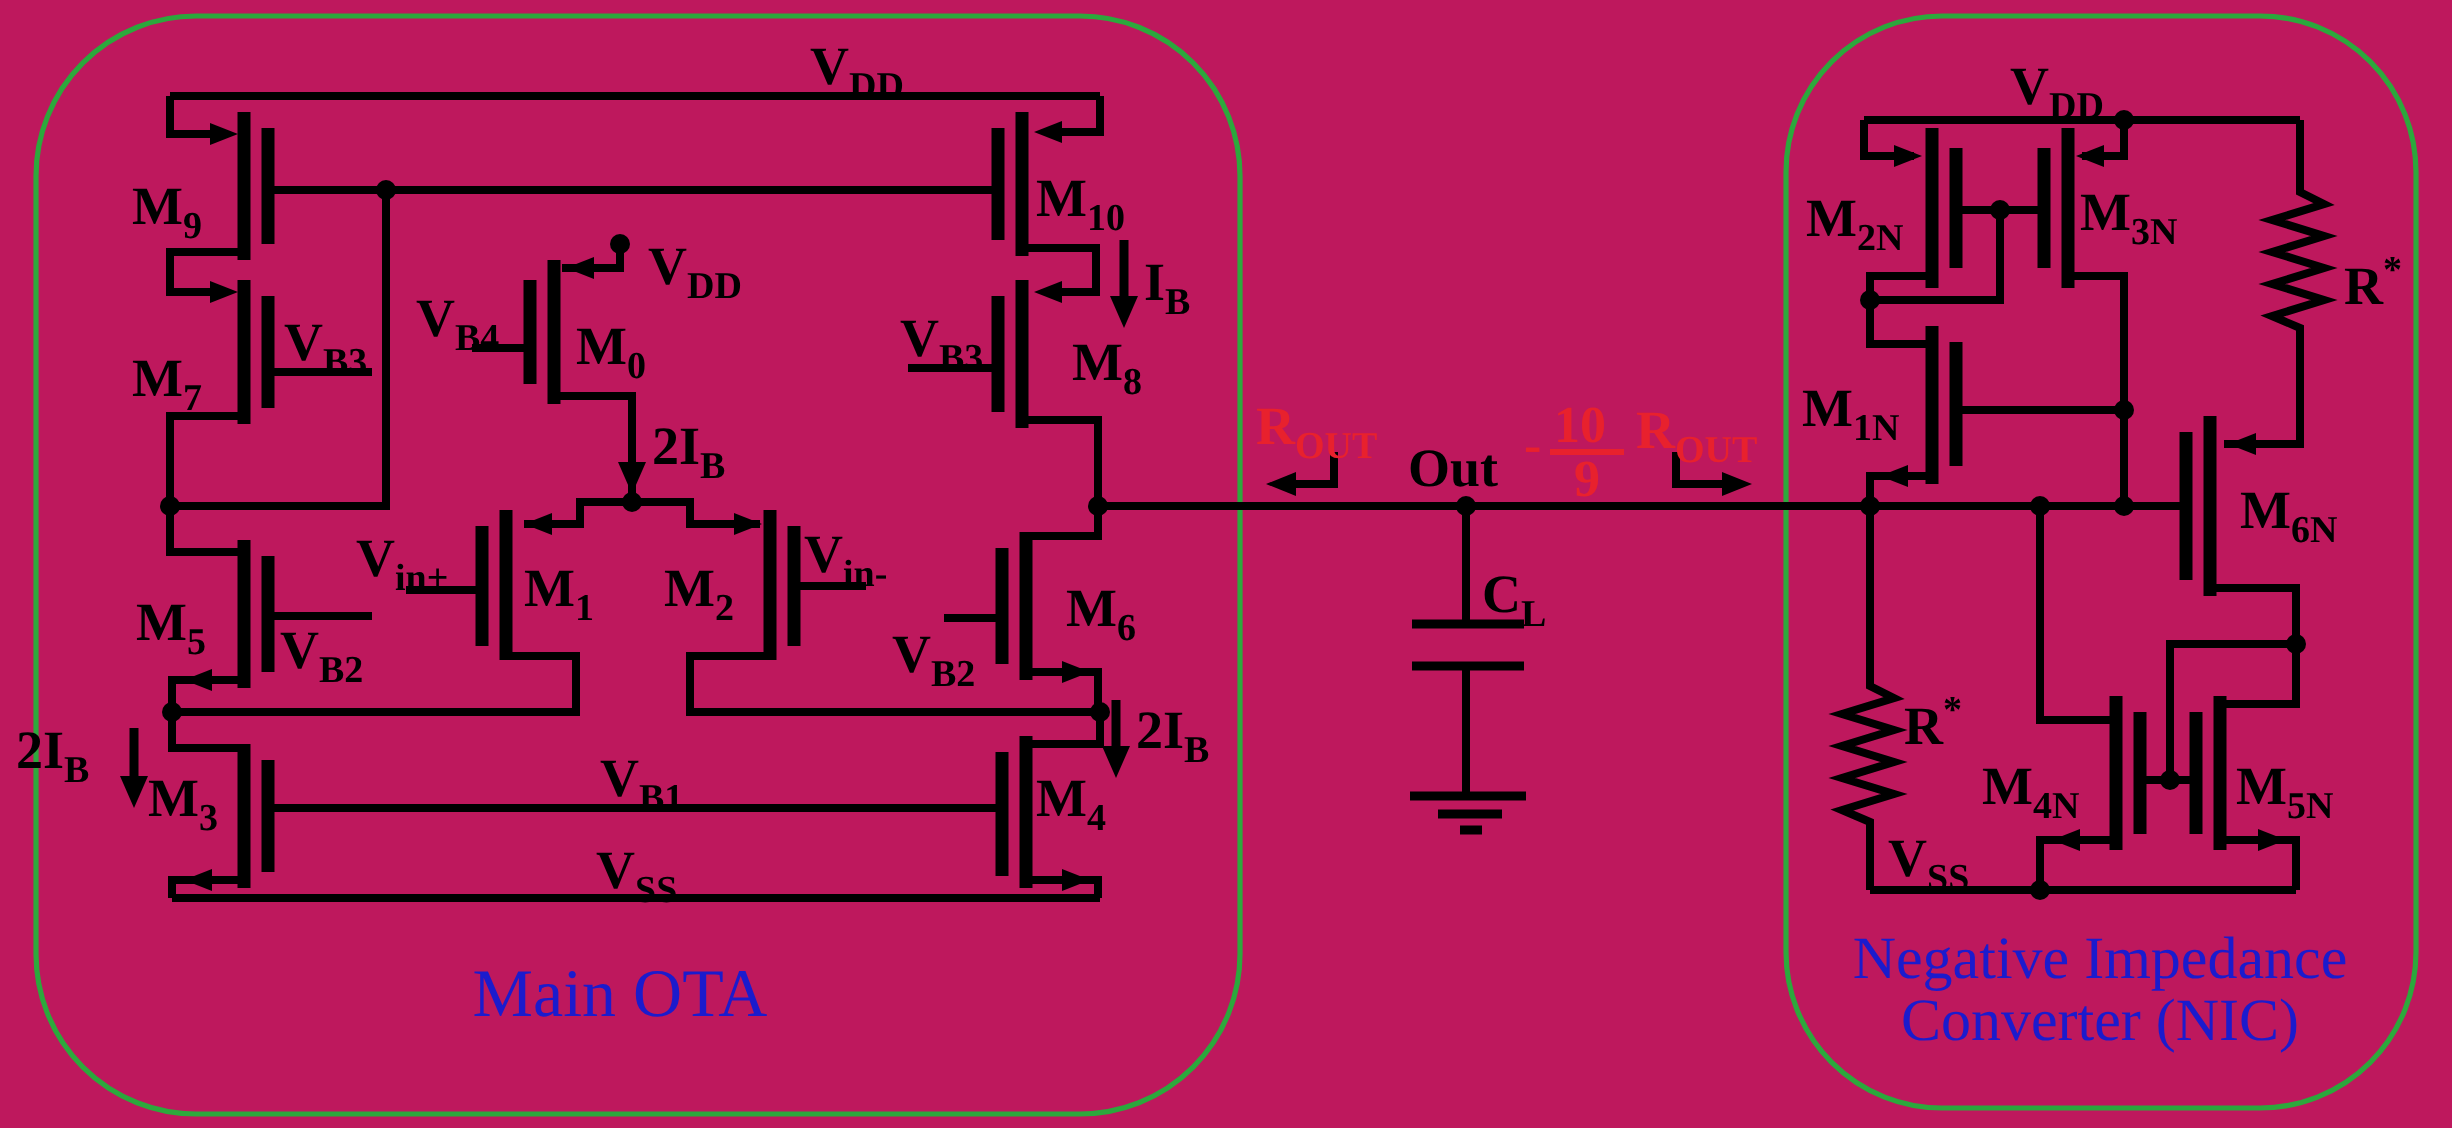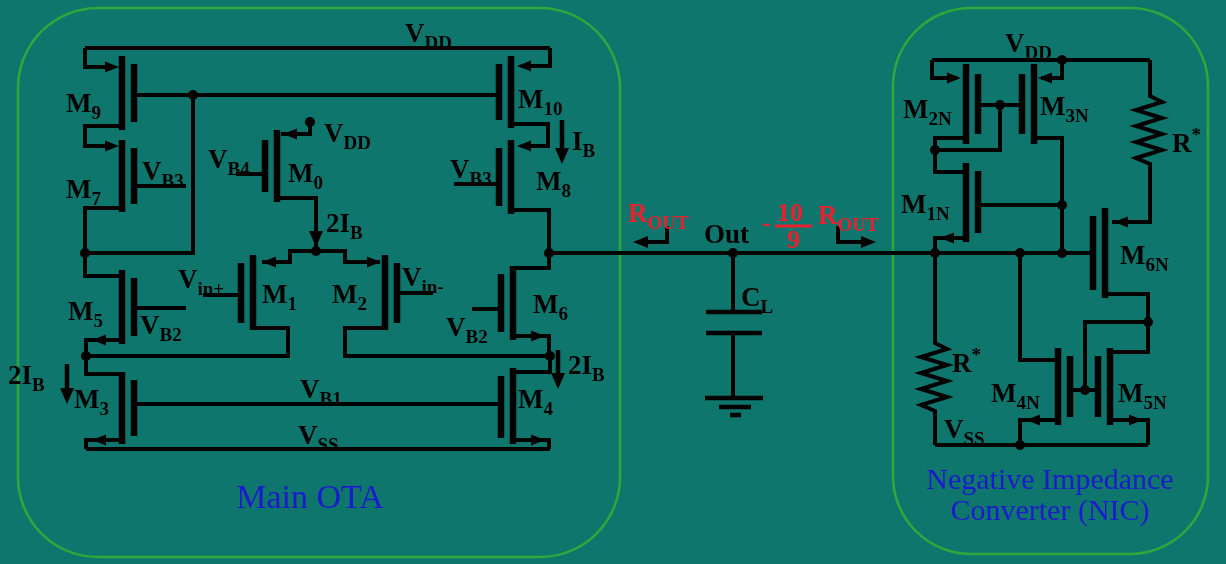--- a/index.html
+++ b/index.html
@@ -1,16 +1,16 @@
 <!DOCTYPE html>
 <html><head>
 <meta charset="utf-8">
 <style>
   html,body{margin:0;padding:0;background:#ffffff;}
-  .canvas{position:relative;width:1226px;height:564px;background:#0f766e;overflow:hidden;}
+  .canvas{position:relative;width:1226px;height:564px;background:#be185d;overflow:hidden;}
   svg{display:block;}
   .wire{stroke:#000000;stroke-width:4;fill:none;}
   .bar{stroke:#000000;stroke-width:6.5;fill:none;}
   .awire{stroke:#000000;stroke-width:4.5;fill:none;}
   .plate{stroke:#000000;stroke-width:4.5;fill:none;}
   .gbox{stroke:#2CA83C;stroke-width:2.6;fill:none;}
   .arrow{fill:#000000;stroke:none;}
   .dot{fill:#000000;stroke:none;}
   .redline{stroke:#E8212D;stroke-width:3;fill:none;}
   text{font-family:"Liberation Serif","DejaVu Serif",serif;font-weight:bold;fill:#000000;}

